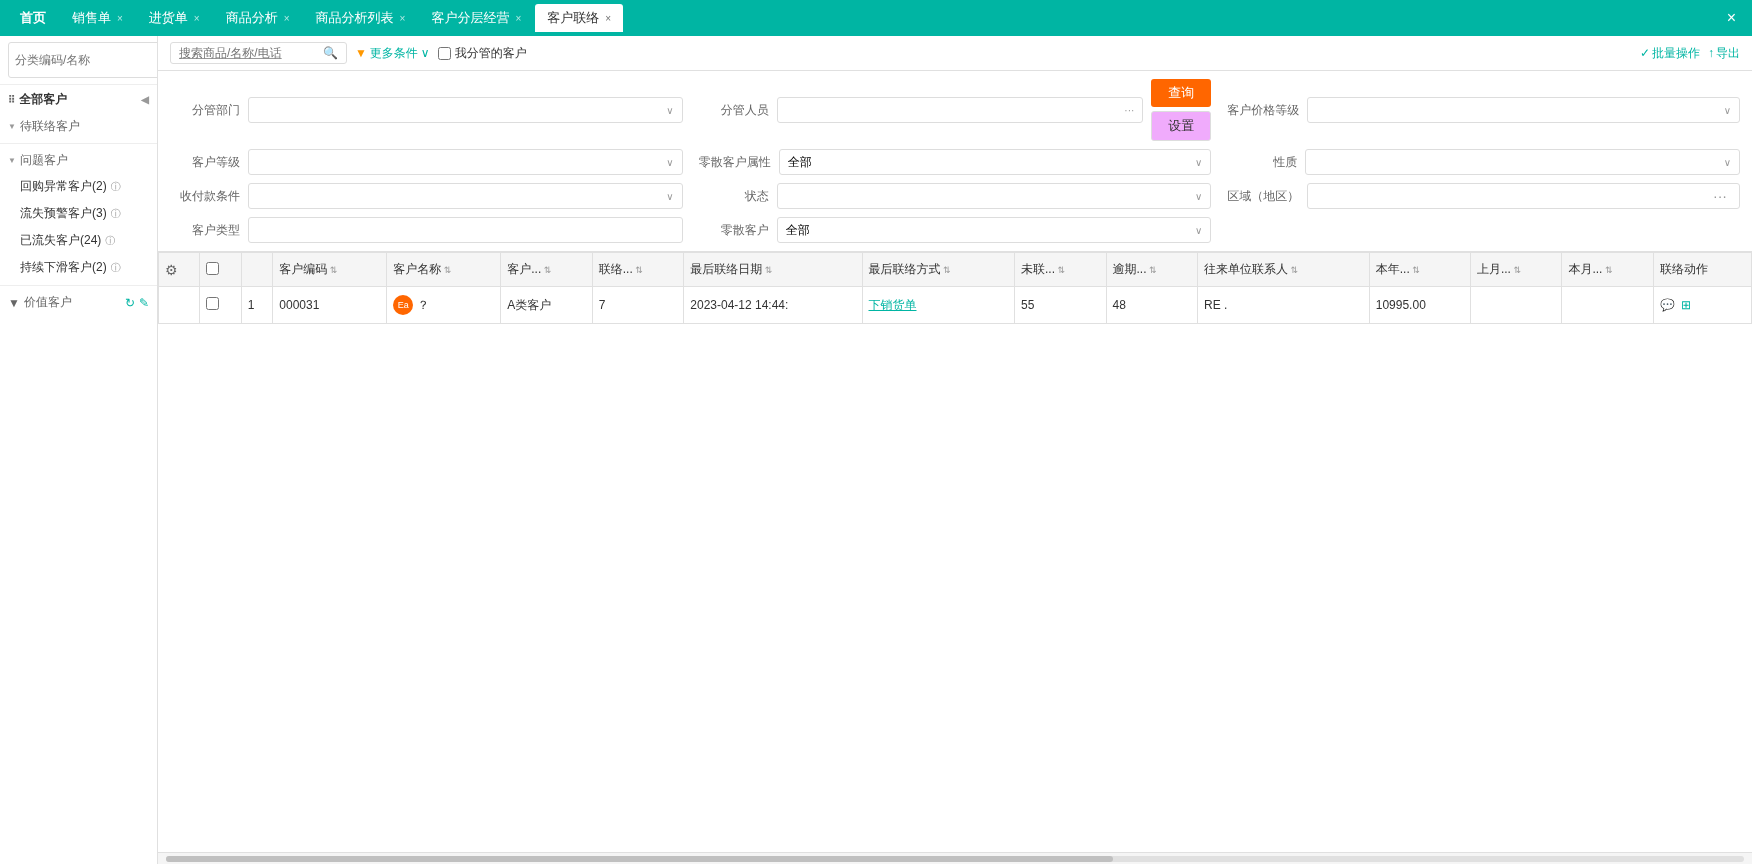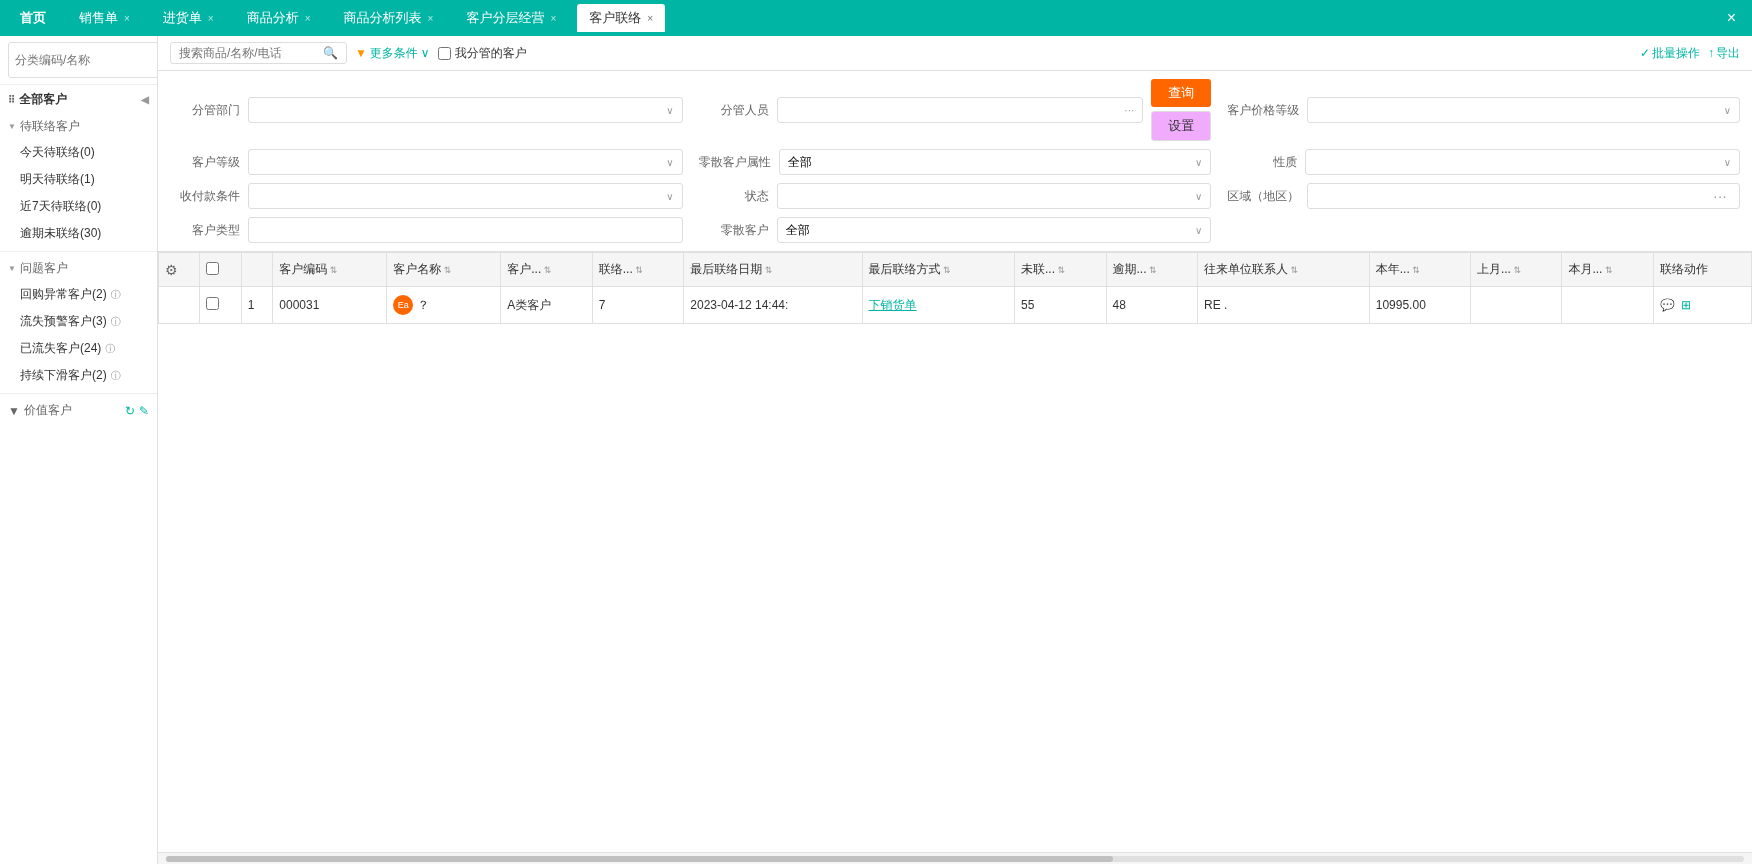--- a/index.html
+++ b/index.html
@@ -87,21 +87,21 @@
     .toolbar {
       display: flex; align-items: center;
       padding: 6px 12px; background: #fff;
       border-bottom: 1px solid #e0e0e0; gap: 8px;
     }
     .search-box {
       display: flex; align-items: center;
       border: 1px solid #ddd; border-radius: 3px; padding: 3px 8px;
       gap: 4px; background: #fff;
     }
-    .search-box input { border: none; outline: none; width: 140px; font-size: 12px; color: #999; }
+    .search-box input { border: none; outline: none; width: 140px; font-size: 12px; color: #999; text-decoration: underline; }
     .search-box .search-icon { color: #00b5a3; cursor: pointer; }
     .more-conditions {
       display: flex; align-items: center; gap: 3px;
       color: #00b5a3; cursor: pointer; font-size: 12px;
     }
     .more-conditions .filter-icon { color: #ff9800; }
     .my-customers {
       display: flex; align-items: center; gap: 4px;
       color: #333; font-size: 12px; cursor: pointer;
     }
@@ -197,21 +197,21 @@
     .page-input { width: 30px; border: 1px solid #ddd; border-radius: 3px; text-align: center; padding: 2px 4px; outline: none; }
     .total-info { color: #666; }
 
     .settings-gear { color: #666; cursor: pointer; font-size: 14px; }
   </style>
 </head>
 <body>
 
 <div class="top-nav">
 
-  <div id="nav-tabs-container" style="display:flex;align-items:center;gap:9px;flex:1;">
+  <div id="nav-tabs-container" style="display:flex;align-items:center;gap:2px;flex:1;">
       <div class="nav-tab home">首页</div>
       <div class="nav-tab">销售单<span class="close-icon">×</span></div>
       <div class="nav-tab">进货单<span class="close-icon">×</span></div>
       <div class="nav-tab">商品分析<span class="close-icon">×</span></div>
       <div class="nav-tab">商品分析列表<span class="close-icon">×</span></div>
       <div class="nav-tab">客户分层经营<span class="close-icon">×</span></div>
       <div class="nav-tab active">客户联络<span class="close-icon">×</span></div>
     </div>
   <span class="close-all-btn">×</span>
 </div>
@@ -230,34 +230,20 @@
         <span>全部客户</span>
       </span>
       <span class="collapse-icon">◀</span>
     </div>
 
     <div class="sidebar-group-label">
       <span class="arrow">▼</span>
       <span>待联络客户</span>
     </div>
 
-    <div id="pending-items-container">
-        <div class="sidebar-item">
-          <span>今天待联络(0)</span>
-        </div>
-        <div class="sidebar-item">
-          <span>明天待联络(1)</span>
-        </div>
-        <div class="sidebar-item">
-          <span>近7天待联络(0)</span>
-        </div>
-        <div class="sidebar-item">
-          <span>逾期未联络(30)</span>
-        </div>
-      </div>
 
     <div class="sidebar-divider"></div>
 
     <div class="sidebar-group-label">
       <span class="arrow">▼</span>
       <span>问题客户</span>
     </div>
 
     <div id="problem-items-container">
         <div class="sidebar-item">

